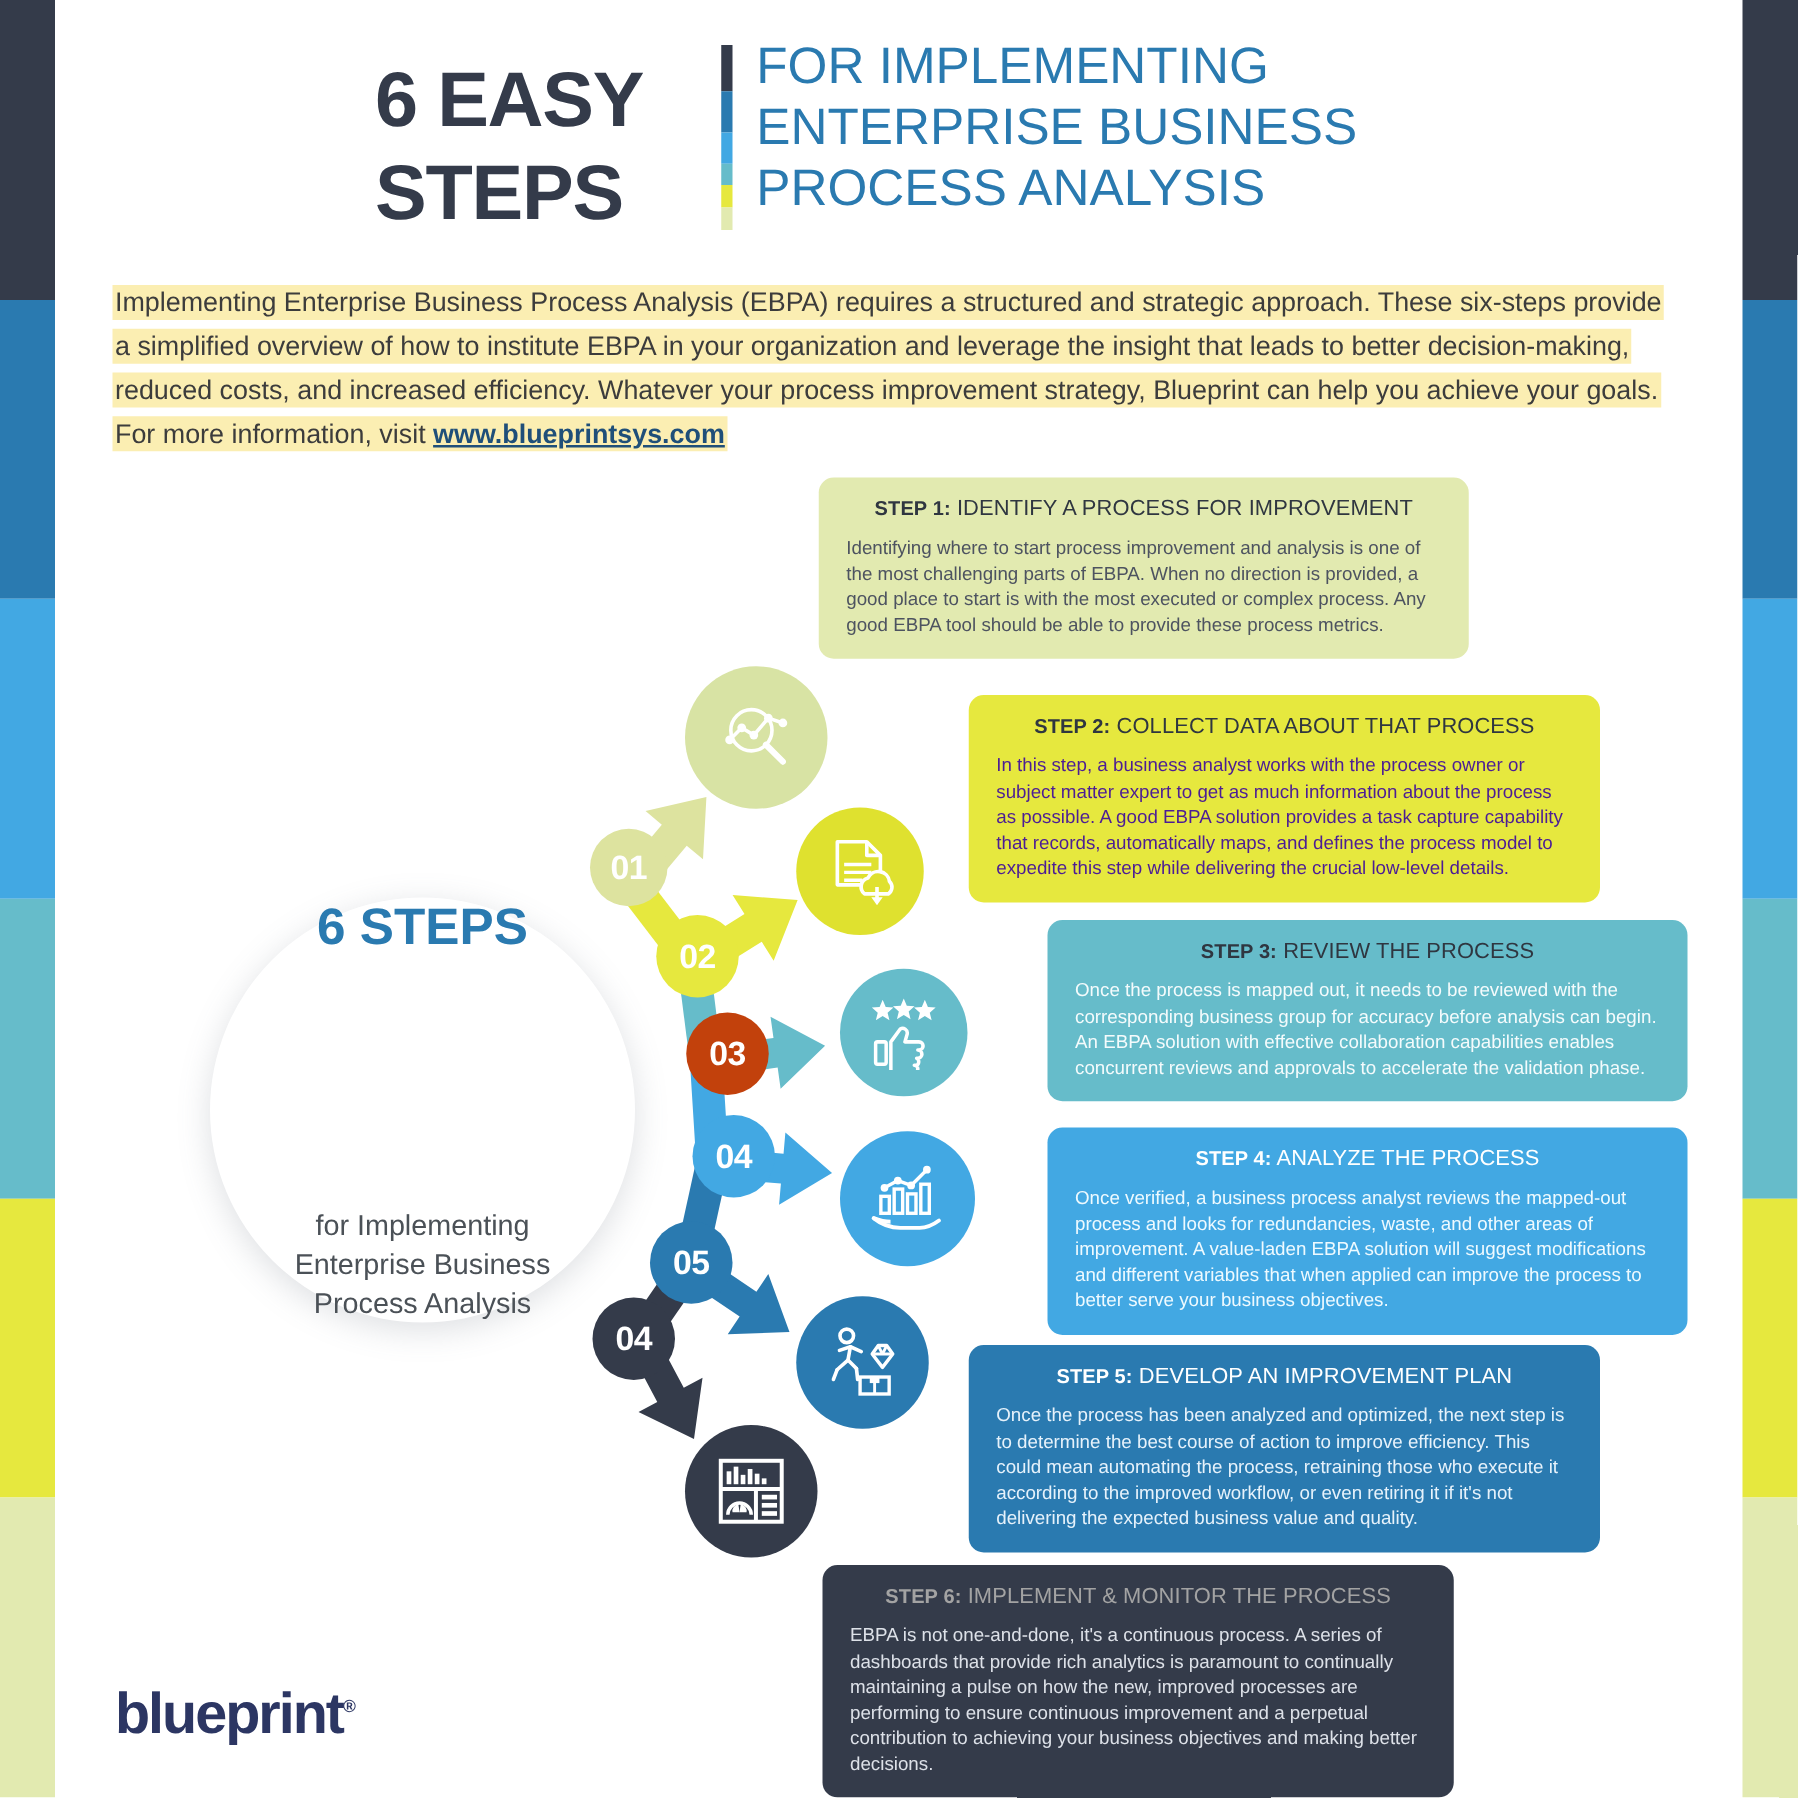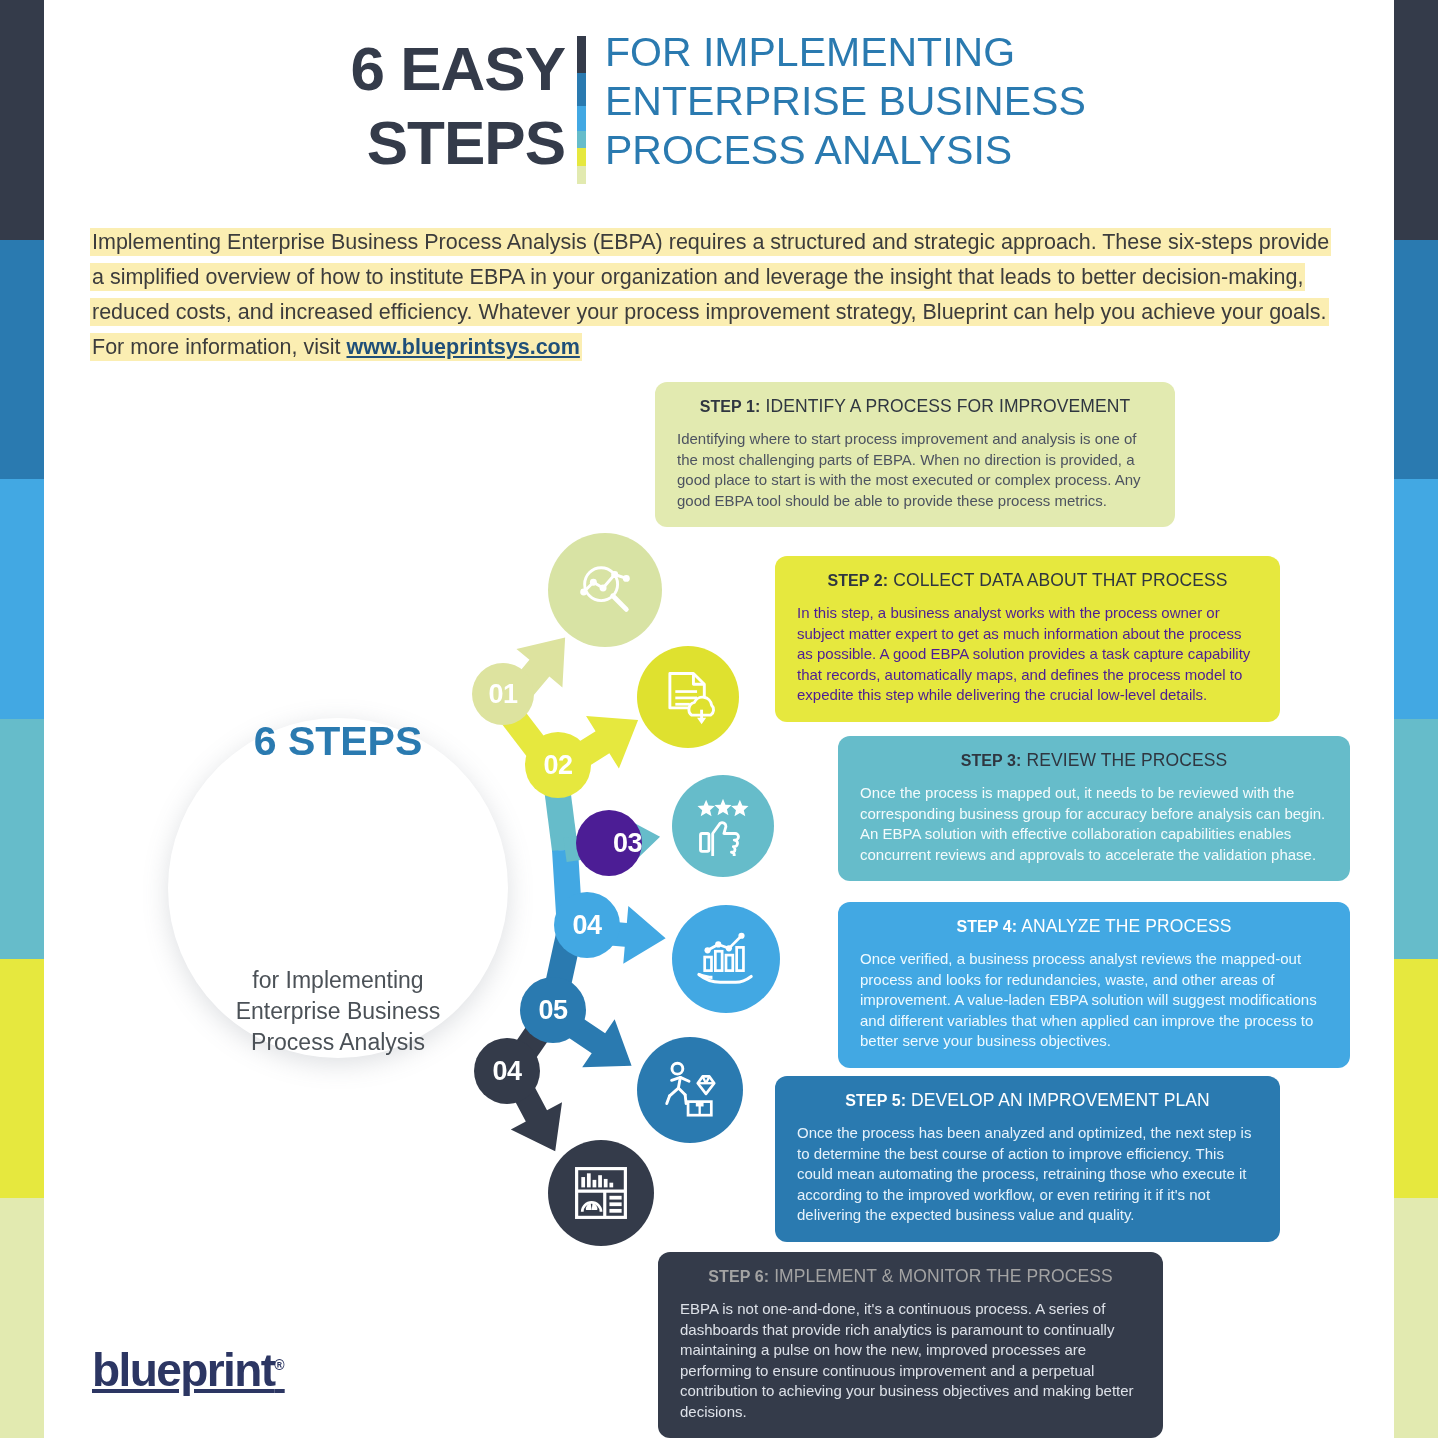--- a/index.html
+++ b/index.html
@@ -12,21 +12,21 @@
   #page{position:relative;width:1438px;height:1438px;background:#ffffff;overflow:hidden;}
 
   
   .edge{position:absolute;top:0;width:44px;height:1438px;}
   .edge.left{left:0;}
   .edge.right{right:0;}
   .band{width:100%;height:239.67px;}
 
   
   .header{position:absolute;left:300px;top:28px;width:800px;height:160px;}
-  .hl{position:absolute;left:0;top:4px;width:265px;text-align:right;}
+  .hl{position:absolute;left:0;top:16px;width:265px;text-align:left;}
   .hl .l1,.hl .l2{
     font-weight:bold;color:#343b4a;font-size:62px;line-height:74px;
     letter-spacing:-1px;font-family:"Liberation Sans",sans-serif;
   }
   .divider{position:absolute;left:277px;top:8px;width:9px;height:148px;}
   .divider div{width:100%;}
   .hr{position:absolute;left:305px;top:0px;width:520px;}
   .hr div{
     color:#2a7ab0;font-size:41px;line-height:49px;letter-spacing:0px;
     font-family:"Liberation Sans",sans-serif;font-weight:400;
@@ -59,21 +59,21 @@
   
   .bub{position:absolute;border-radius:50%;display:flex;align-items:center;justify-content:center;}
 
   
   .node{
     position:absolute;border-radius:50%;display:flex;align-items:center;justify-content:center;
     color:#fff;font-weight:bold;font-size:27px;letter-spacing:-.5px;z-index:6;
   }
 
   
-  .logo{position:absolute;left:92px;top:1343px;font-size:46px;font-weight:bold;color:#2c3663;letter-spacing:-1.6px;text-decoration:underline;}
+  .logo{position:absolute;left:92px;top:1343px;font-size:46px;font-weight:bold;color:#2c3663;letter-spacing:-1.6px;}
   .logo sup{font-size:14px;vertical-align:super;letter-spacing:0;}
 
   svg.chain{position:absolute;left:440px;top:600px;width:260px;height:560px;z-index:2;}
 </style>
 </head>
 <body>
 
 <div id="page">
 
   <div class="edge left">
@@ -161,21 +161,21 @@
       <path d="M0,-12 L52,-12 L52,-29 L92,0 L52,29 L52,12 L0,12 Z" fill="#343b4a"></path>
     </g>
   </svg>
 
   <div class="node" style="left:472px;top:663px;width:62px;height:62px;background:#dde39f;">
     <span>01</span>
   </div>
   <div class="node" style="left:525px;top:732px;width:66px;height:66px;background:#e6e83e;">
     <span>02</span>
   </div>
-  <div class="node" style="left:576px;top:810px;width:66px;height:66px;background:#4c1d95;justify-content:flex-end;">
+  <div class="node" style="left:549px;top:810px;width:66px;height:66px;background:#c2410c;">
     <span>03</span>
   </div>
   <div class="node" style="left:554px;top:892px;width:66px;height:66px;background:#42a8e3;">
     <span>04</span>
   </div>
   <div class="node" style="left:520px;top:977px;width:66px;height:66px;background:#2a7ab0;">
     <span>05</span>
   </div>
   <div class="node" style="left:474px;top:1038px;width:66px;height:66px;background:#343b4a;">
     <span>04</span>

